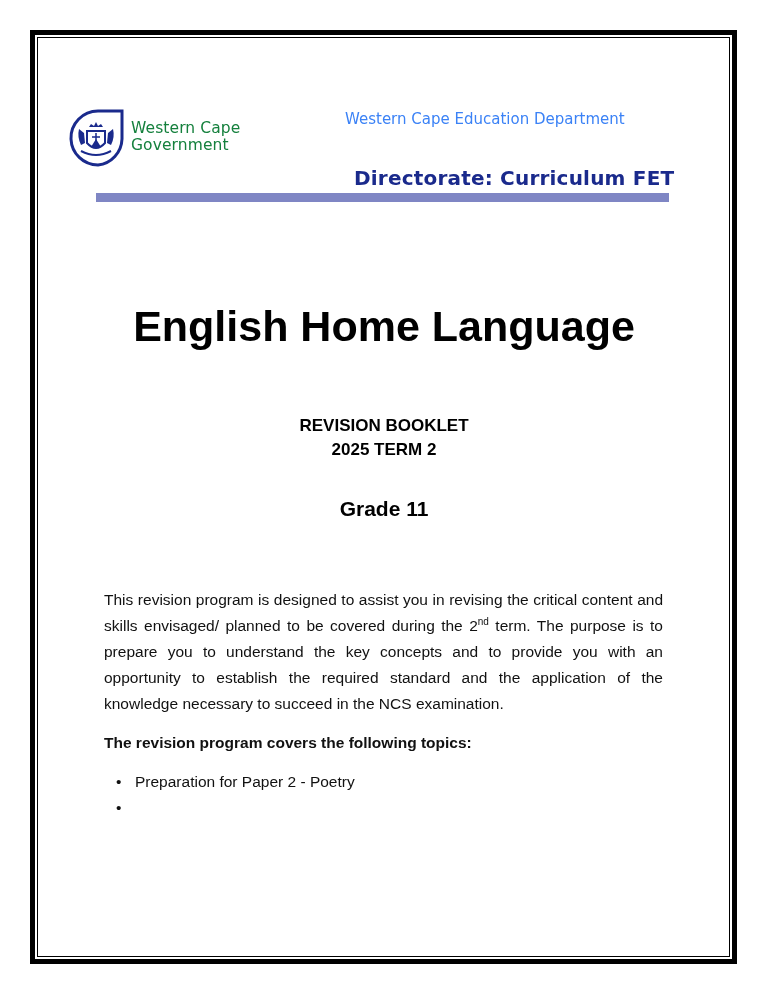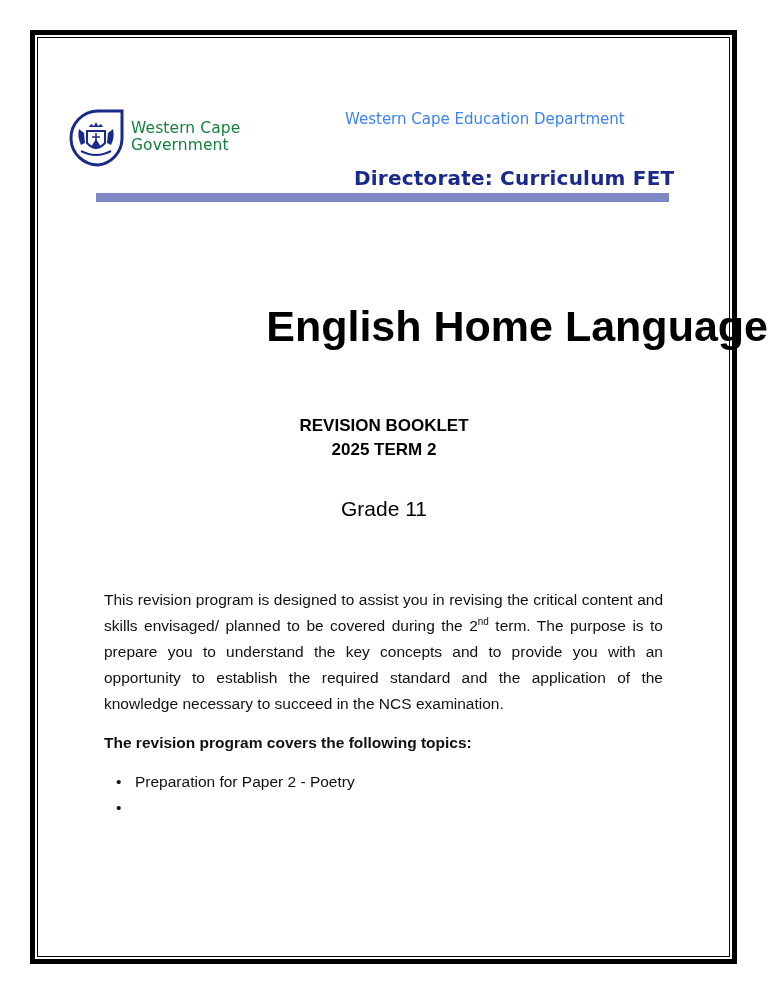--- a/index.html
+++ b/index.html
@@ -5,23 +5,23 @@
     html, body { margin: 0; padding: 0; background: #ffffff; }
     body { width: 768px; height: 994px; position: relative; overflow: hidden; font-family: "Liberation Sans", sans-serif; color: #000; }
     .frame-outer { position: absolute; left: 30px; top: 30px; width: 697px; height: 924px; border: 5px solid #000; }
     .frame-inner { position: absolute; left: 37px; top: 37px; width: 691px; height: 918px; border: 1px solid #000; }
     .logo { position: absolute; left: 67px; top: 107px; width: 200px; height: 62px; }
     .crest { position: absolute; left: 0; top: 0; width: 58px; height: 62px; }
     .gov-name { position: absolute; left: 64px; top: 13px; color: #15803d; font-family: "DejaVu Sans", sans-serif; font-size: 15.5px; line-height: 17px; font-weight: 500; letter-spacing: 0.1px; }
     .dept { position: absolute; left: 345px; top: 109px; color: #3b82f6; font-family: "DejaVu Sans", sans-serif; font-size: 15px; line-height: 20px; }
     .directorate { position: absolute; left: 354px; top: 132px; color: #1a2a8c; font-family: "DejaVu Sans", sans-serif; font-size: 20px; font-weight: bold; line-height: 26px; letter-spacing: 0.2px; margin-top: 33px; }
     .rule { position: absolute; left: 96px; top: 193px; width: 573px; height: 9px; background: #7f86c4; }
-    .title { position: absolute; left: 0; width: 768px; top: 300px; text-align: right; font-size: 43px; font-weight: bold; line-height: 52px; }
+    .title { position: absolute; left: 0; width: 768px; top: 300px; text-align: center; font-size: 43px; font-weight: bold; line-height: 52px; }
     .subtitle { position: absolute; left: 0; width: 768px; top: 414px; text-align: center; font-size: 17px; font-weight: bold; line-height: 24px; }
-    .grade { position: absolute; left: 0; width: 768px; top: 496px; text-align: center; font-size: 21px; font-weight: normal; line-height: 26px; }
+    .grade { position: absolute; left: 0; width: 768px; top: 496px; text-align: center; font-size: 21px; font-weight: bold; line-height: 26px; }
     .body-text { position: absolute; left: 91px; top: 574px; width: 585px; font-family: "Liberation Sans", sans-serif; font-size: 15.5px; line-height: 26px; text-align: justify; color: #111; }
     .body-text p { margin: 13px; }
     .intro { text-align-last: left; }
     .covers { margin-top: 7px !important; font-weight: bold; }
     sup { font-size: 10px; line-height: 0; }
     ul.topics { margin: 8px 0 0 0; padding: 0 0 0 44px; list-style: none; }
     ul.topics li { position: relative; line-height: 26px; }
     ul.topics li .bullet { position: absolute; left: -19px; top: 0; }
   </style>
 </head>

